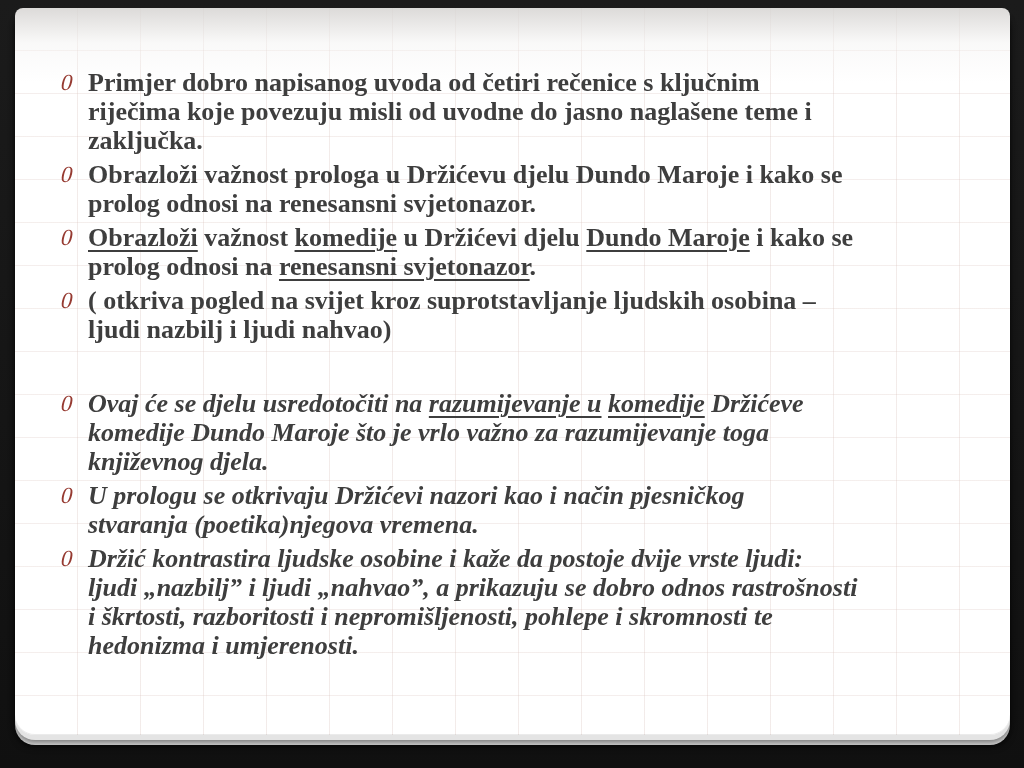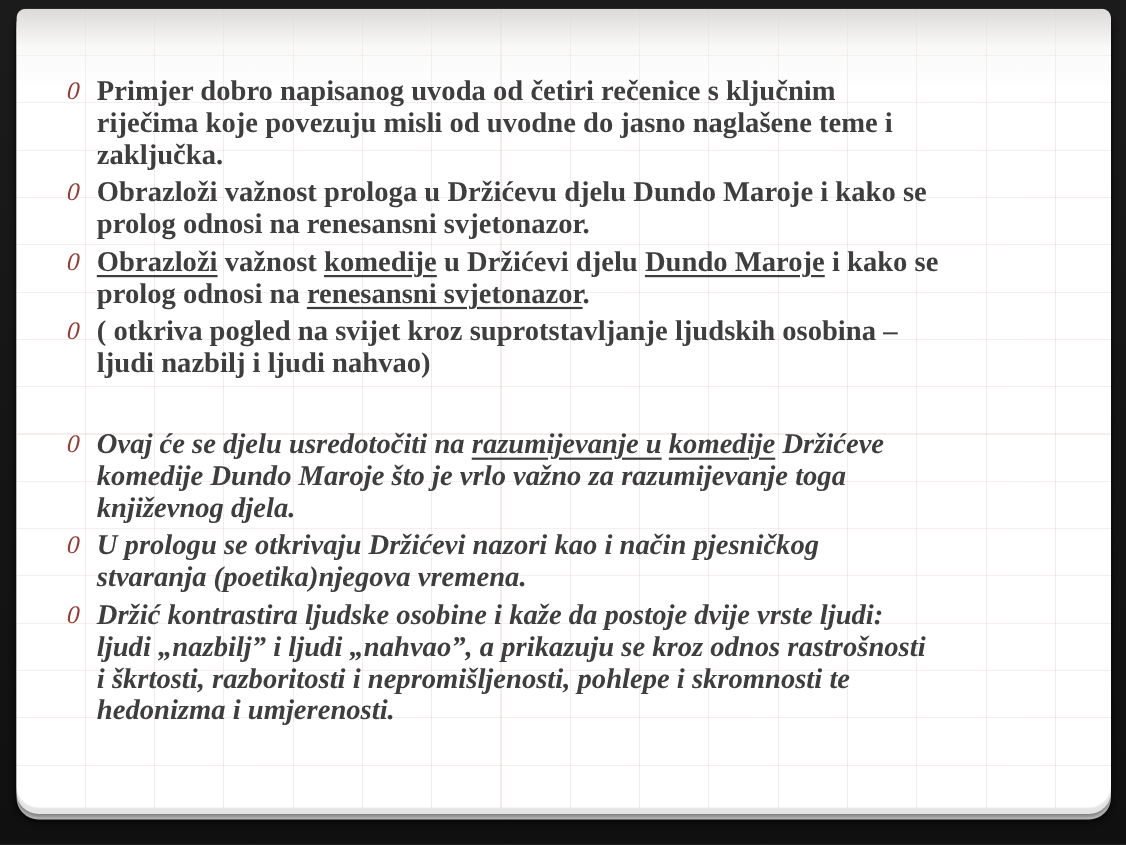--- a/index.html
+++ b/index.html
@@ -100,20 +100,20 @@
 književnog djela.</span></span>
           </li>
           <li class="bullet bold-italic">
             <span class="glyph">0</span>
             <span class="text"><span>U prologu se otkrivaju Držićevi nazori kao i način pjesničkog
 stvaranja (poetika)njegova vremena.</span></span>
           </li>
           <li class="bullet bold-italic">
             <span class="glyph">0</span>
             <span class="text"><span>Držić kontrastira ljudske osobine i kaže da postoje dvije vrste ljudi:
-ljudi „nazbilj” i ljudi „nahvao”, a prikazuju se kroz odnos rastrošnosti
+ljudi „nazbilj” i ljudi „nahvao”, a prikazuju se dobro odnos rastrošnosti
 i škrtosti, razboritosti i nepromišljenosti, pohlepe i skromnosti te
 hedonizma i umjerenosti.</span></span>
           </li>
         </ul>
     </div>
   </div>
 </div>
 
 </body></html>

